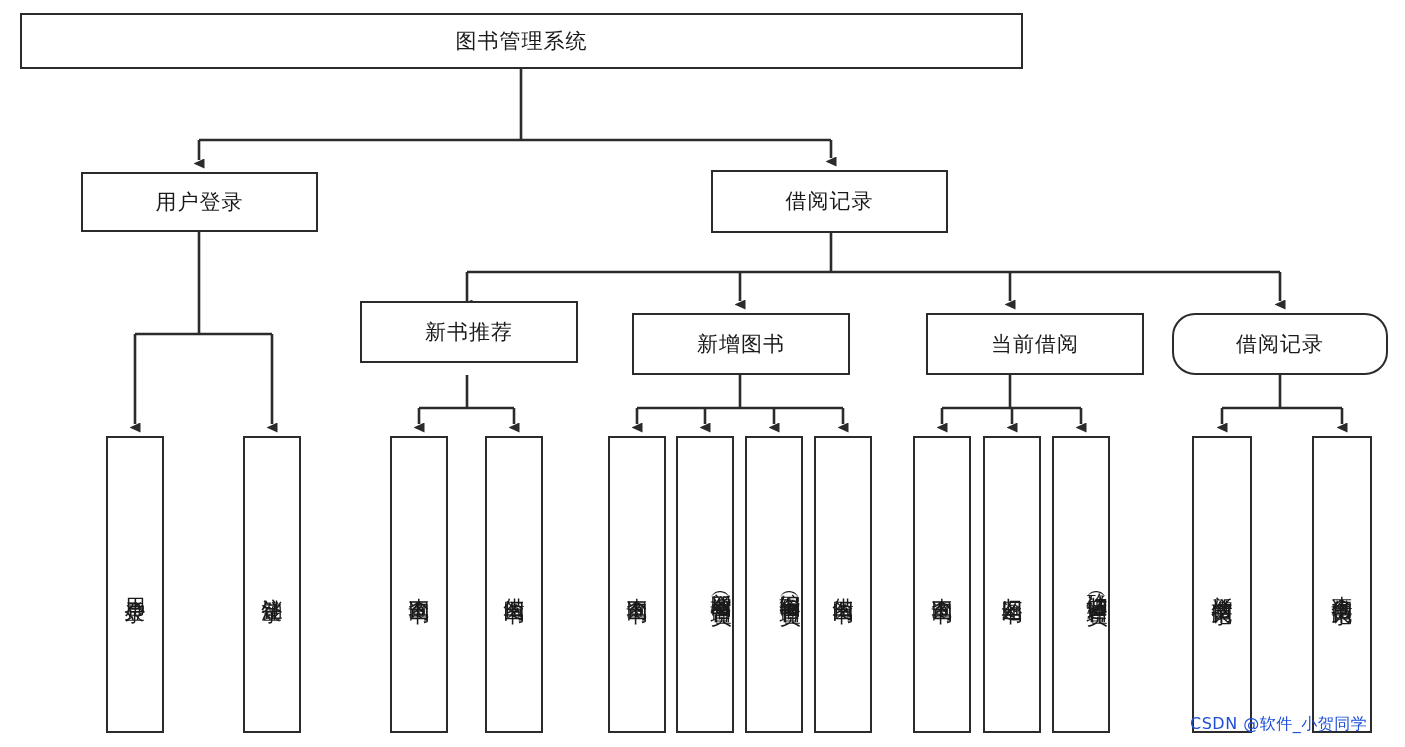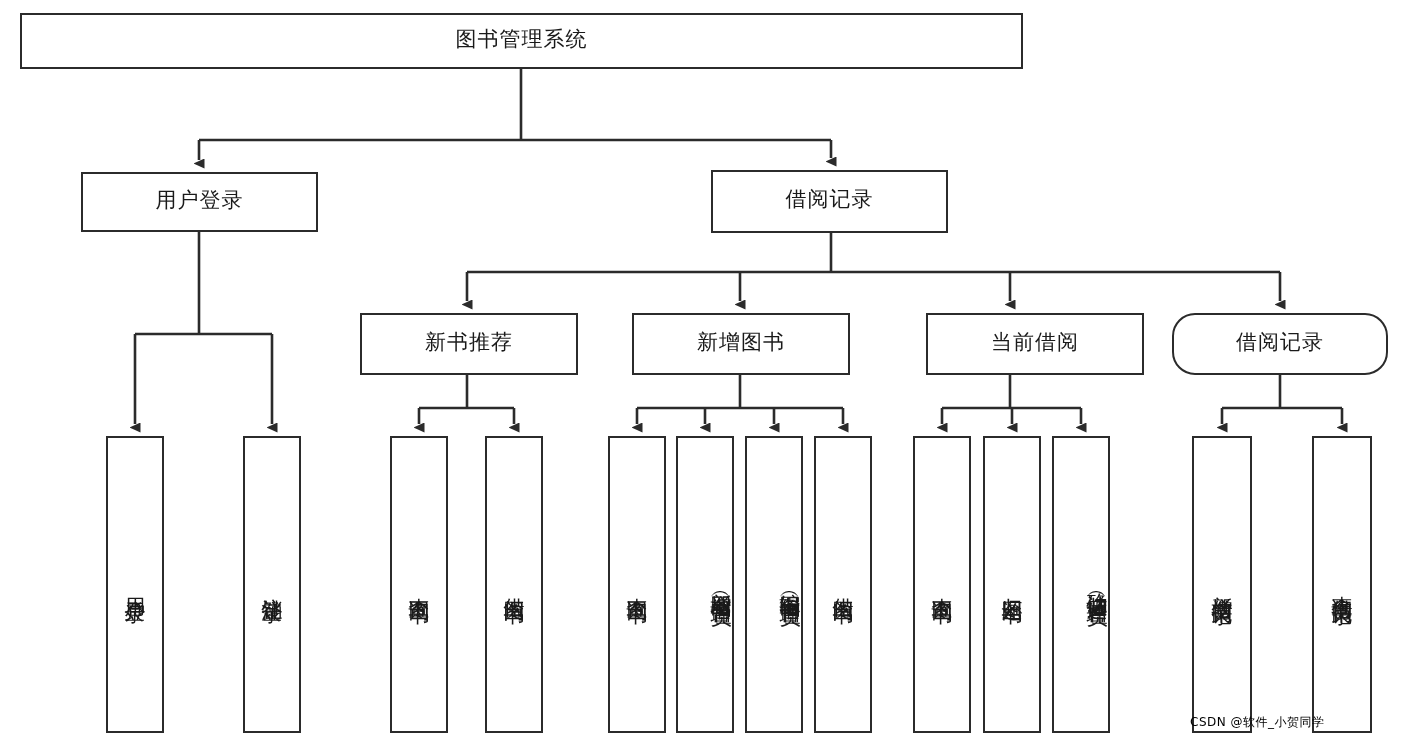--- a/index.html
+++ b/index.html
@@ -10,37 +10,37 @@
     position:absolute;
     box-sizing:border-box;
     border:2px solid #2b2b2b;
     background:#ffffff;
     color:#1a1a1a;
     display:flex;
     align-items:center;
     justify-content:center;
     line-height:1.05;
   }
-  .node.h{font-size:21px;letter-spacing:1px;font-family:Liberation Mono, monospace;}
+  .node.h{font-size:21px;letter-spacing:1px;}
   .node.v{
     writing-mode:vertical-rl;
     text-orientation:upright;
     font-size:21px;
     letter-spacing:2px;
     padding-top:6px;
     padding-bottom:6px;
   }
   .node.v.topalign{align-items:flex-start;justify-content:center;}
   .node.v.midalign{align-items:center;justify-content:center;}
   .watermark{
     position:absolute;
     left:1190px;
     top:714px;
-    font-size:12px;
-    color:#000000;
+    font-size:16px;
+    color:#1d4ed8;
     white-space:nowrap;
     letter-spacing:0.5px;
   }
 </style>
 </head>
 <body>
 
 <div id="stage">
 
   <svg id="wires" viewBox="0 0 1405 747" xmlns="http://www.w3.org/2000/svg">
@@ -91,21 +91,21 @@
       <path d="M1222,408 L1222,424" marker-end="url(#arrow)"></path>
       <path d="M1342,408 L1342,424" marker-end="url(#arrow)"></path>
     </g>
   </svg>
 
   <div class="node h" style="left:20px;top:13px;width:1003px;height:56px;">图书管理系统</div>
 
   <div class="node h" style="left:81px;top:172px;width:237px;height:60px;">用户登录</div>
   <div class="node h" style="left:711px;top:170px;width:237px;height:63px;">借阅记录</div>
 
-  <div class="node h" style="left:360px;top:313px;width:218px;height:62px;">新书推荐</div>
+  <div class="node h" style="left:360px;top:301px;width:218px;height:62px;">新书推荐</div>
   <div class="node h" style="left:632px;top:313px;width:218px;height:62px;">新增图书</div>
   <div class="node h" style="left:902px;top:313px;width:218px;height:62px;margin-left:24px;">当前借阅</div>
   <div class="node h" style="left:1172px;top:313px;width:216px;height:62px;border-radius:23px;">借阅记录</div>
 
   <div class="node v midalign" style="left:106px;top:436px;width:58px;height:297px;">用户登录</div>
   <div class="node v midalign" style="left:243px;top:436px;width:58px;height:297px;">注销登录</div>
 
   <div class="node v midalign" style="left:390px;top:436px;width:58px;height:297px;">查询图书</div>
   <div class="node v midalign" style="left:485px;top:436px;width:58px;height:297px;">借阅图书</div>
 

